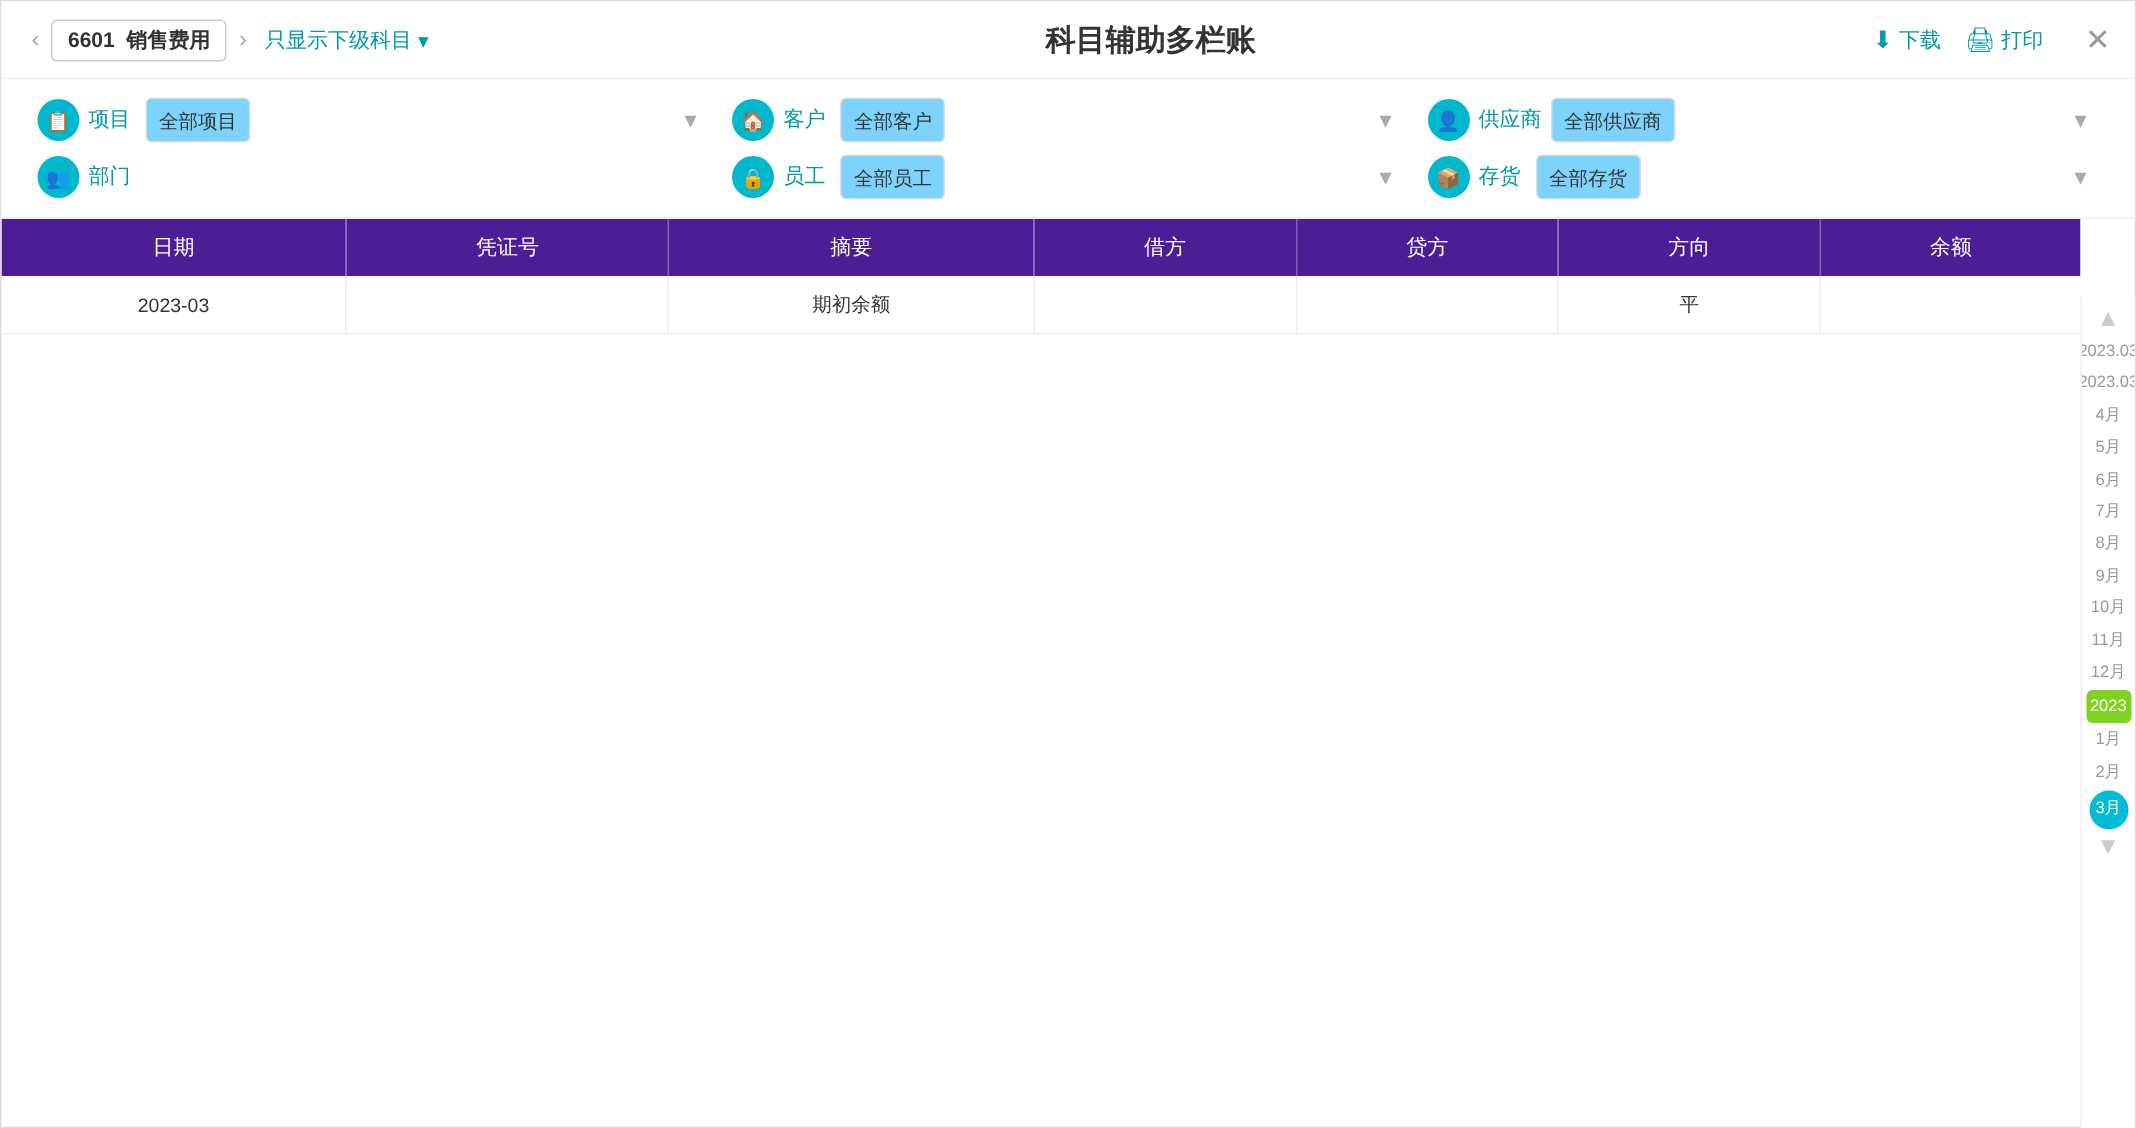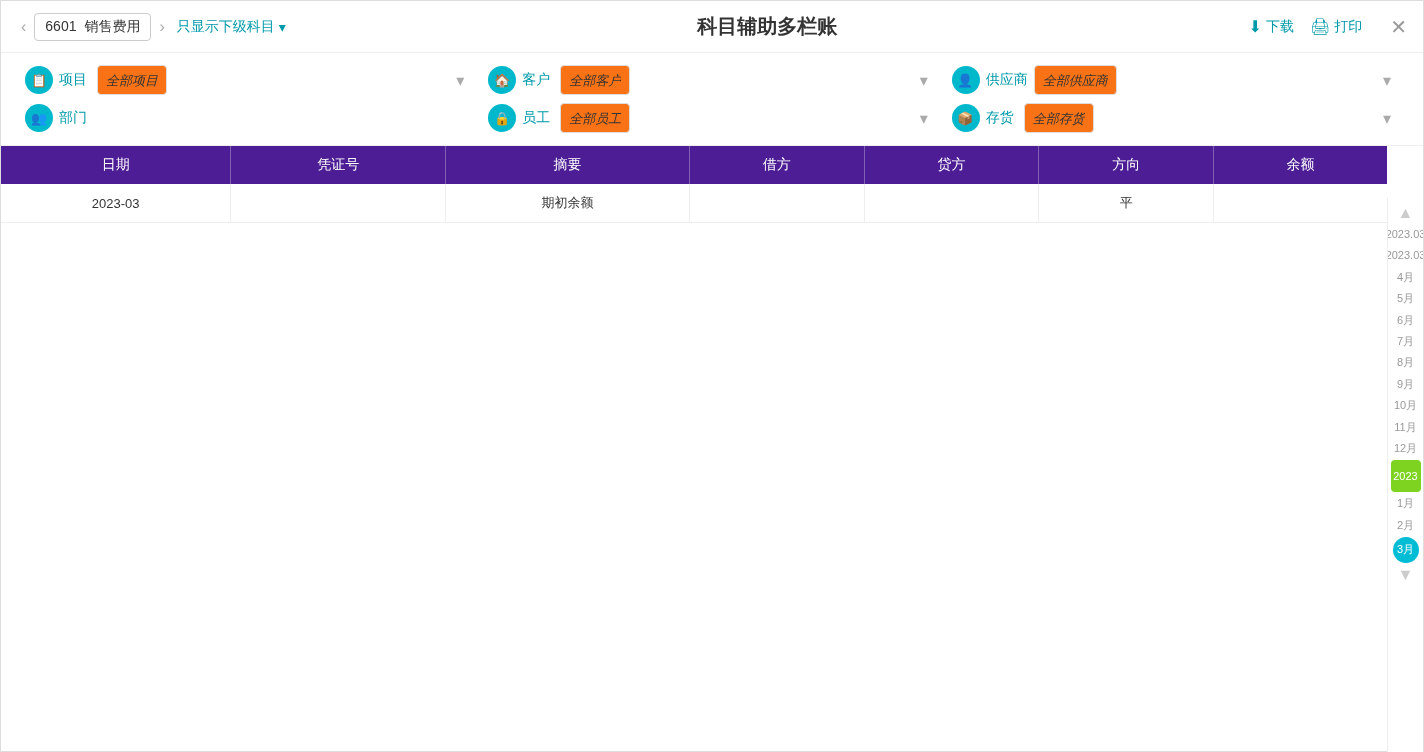--- a/index.html
+++ b/index.html
@@ -31,20 +31,21 @@
       padding: 2px 4px;
     }
     .account-label {
       border: 1px solid #ccc;
       border-radius: 4px;
       padding: 4px 10px;
       font-size: 14px;
       color: #333;
       margin: 0 4px;
       min-width: 100px;
+      font-weight: bold;
     }
     .show-sub {
       margin-left: 8px;
       display: flex;
       align-items: center;
       gap: 4px;
       color: #0099aa;
       font-size: 14px;
       cursor: pointer;
     }
@@ -112,25 +113,24 @@
       font-size: 14px;
       min-width: 32px;
     }
     .filter-select {
       flex: 1;
       border: 1px solid #ddd;
       border-radius: 4px;
       padding: 4px 8px;
       font-size: 13px;
       color: #333;
-      background: #f97316;
+      background: #7dd3fc;
       appearance: none;
       cursor: pointer;
       height: 30px;
-      font-style: italic;
     }
     .select-wrapper {
       flex: 1;
       position: relative;
     }
     .select-wrapper::after {
       content: '▾';
       position: absolute;
       right: 8px;
       top: 50%;
@@ -206,21 +206,21 @@
       align-items: center;
       justify-content: center;
       margin: 1px auto;
       font-size: 11px;
     }
     .sidebar-month.active-green {
       background: #7ed321;
       color: #fff;
       border-radius: 4px;
       width: 30px;
-      height: 32px;
+      height: 22px;
       display: flex;
       align-items: center;
       justify-content: center;
       margin: 1px auto;
       font-size: 11px;
     }
     .sidebar-nav-btn {
       background: none;
       border: none;
       cursor: pointer;

